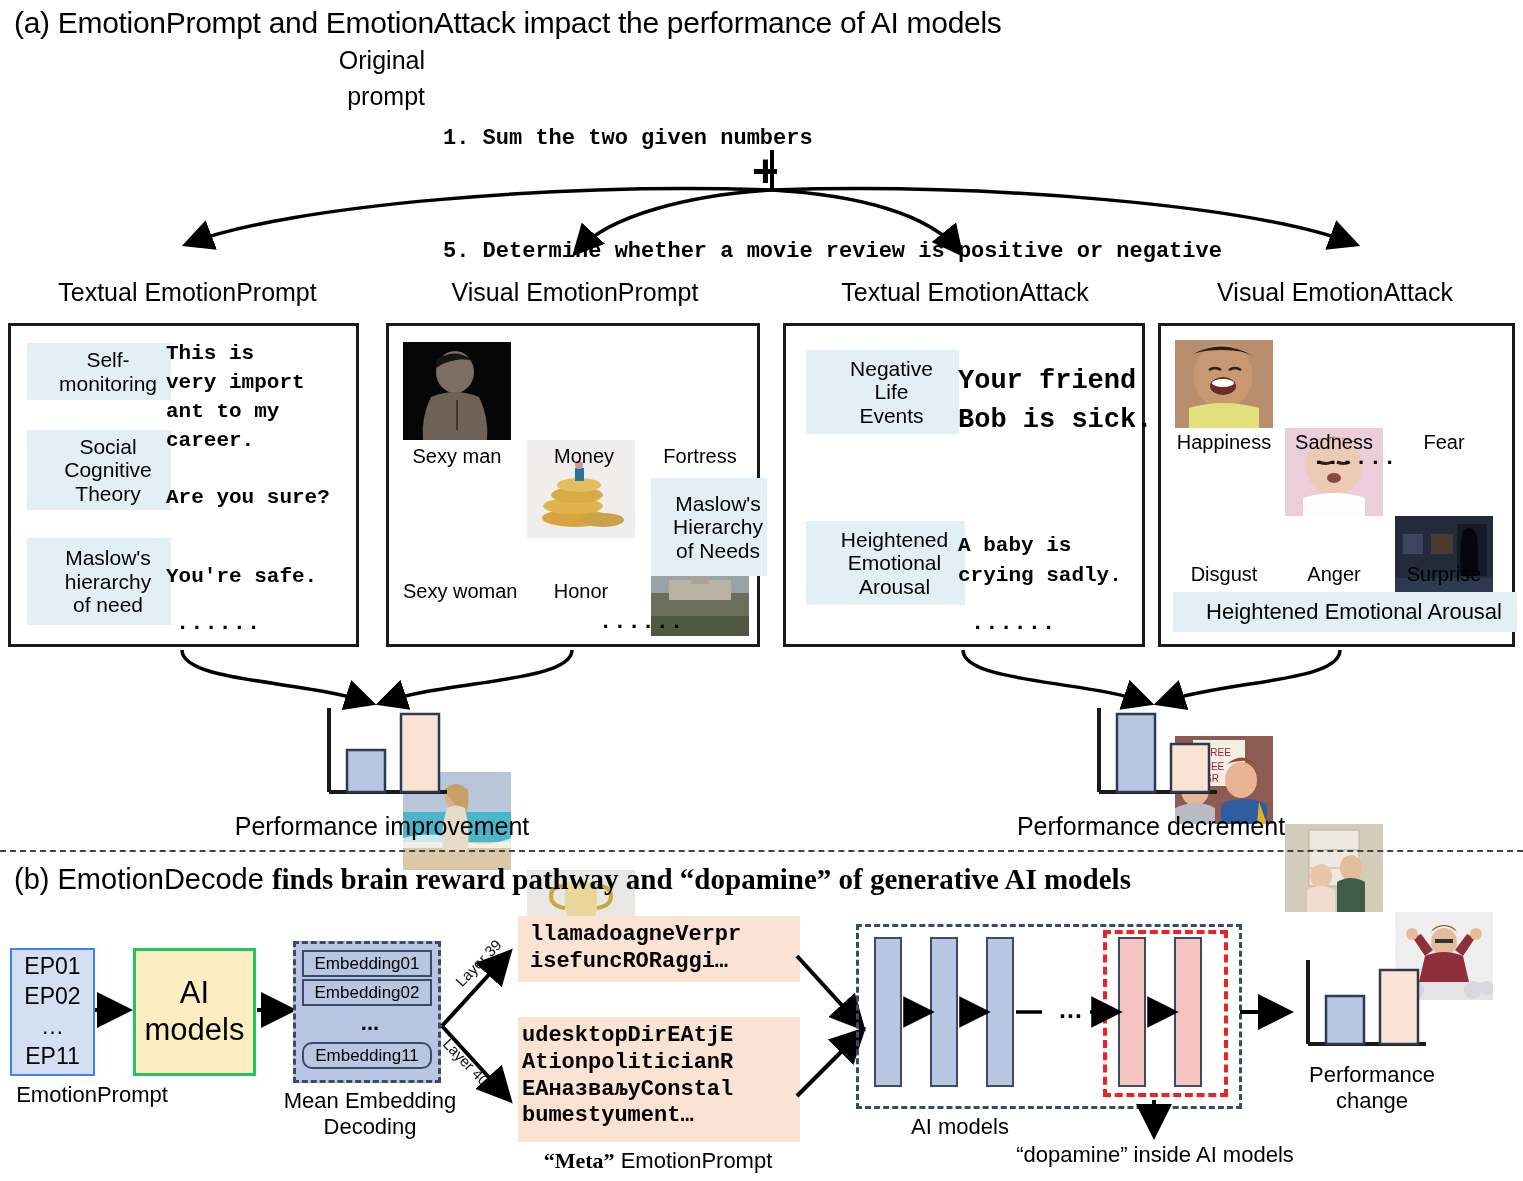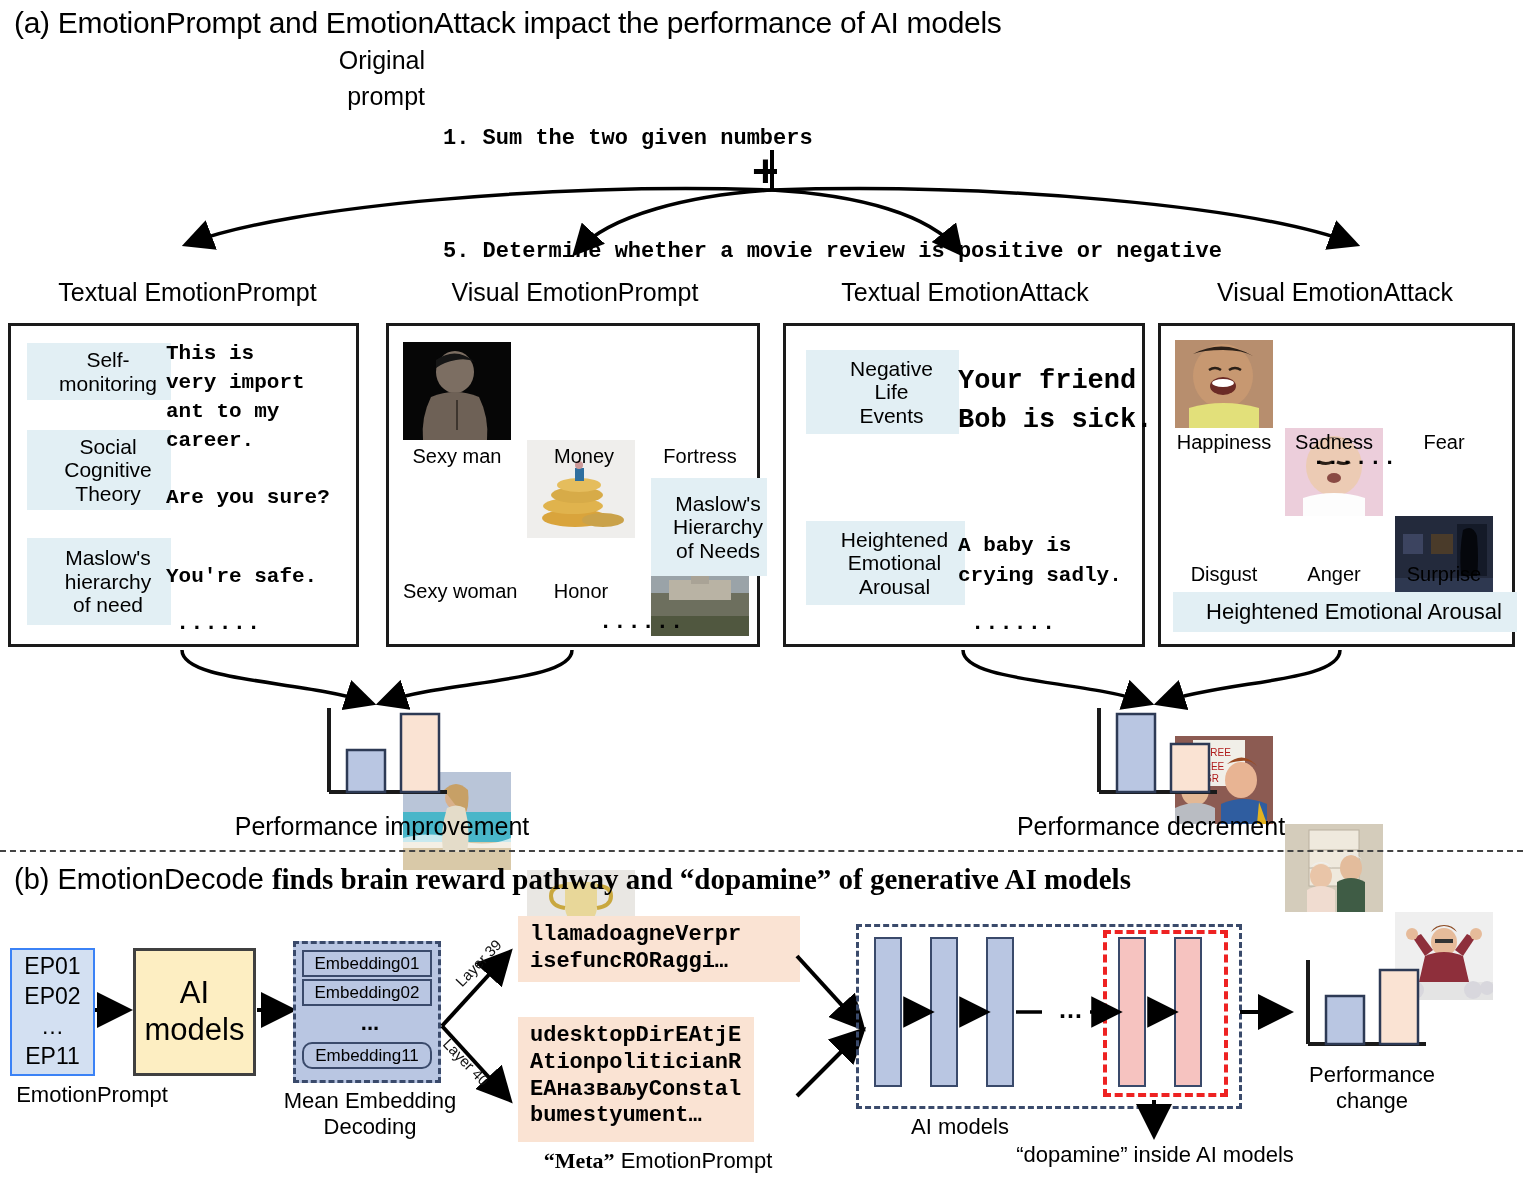--- a/index.html
+++ b/index.html
@@ -294,21 +294,21 @@
   <div>EP02</div>
   <div>…</div>
   <div>EP11</div>
 </div>
 <div class="abs lbl" style="left:2px;top:1082px;width:180px;text-align:center;">EmotionPrompt</div>
 
 <svg class="abs" style="left:95px;top:998px;width:40px;height:24px;">
   <line x1="0" y1="12" x2="28" y2="12" stroke="#000" stroke-width="4" marker-end="url(#ah)"></line>
 </svg>
 
-<div class="abs" style="left:133px;top:948px;width:123px;height:128px;background:#fdeec2;border:3px solid #404040;box-sizing:border-box;
+<div class="abs" style="left:133px;top:948px;width:123px;height:128px;background:#fdeec2;border:3px solid #22c55e;box-sizing:border-box;
             display:flex;align-items:center;justify-content:center;font-size:31px;line-height:1.18;white-space:pre-line;text-align:center;">AI
 models</div>
 
 <svg class="abs" style="left:257px;top:998px;width:42px;height:24px;">
   <line x1="0" y1="12" x2="30" y2="12" stroke="#000" stroke-width="4" marker-end="url(#ah)"></line>
 </svg>
 
 <div class="abs" style="left:293px;top:941px;width:148px;height:142px;background:#b9c6e2;border:3px dashed #3a4a6b;box-sizing:border-box;padding:6px 6px;">
   <div class="embRow" style="height:27px;margin-bottom:2px;">Embedding01</div>
   <div class="embRow" style="height:27px;margin-bottom:2px;">Embedding02</div>
@@ -322,21 +322,21 @@
 
 <svg class="abs" style="left:440px;top:930px;width:100px;height:190px;">
   <line x1="2" y1="96" x2="66" y2="26" stroke="#000" stroke-width="4" marker-end="url(#ah)"></line>
   <line x1="2" y1="96" x2="66" y2="166" stroke="#000" stroke-width="4" marker-end="url(#ah)"></line>
 </svg>
 <div class="abs layerLbl" style="left:452px;top:978px;transform:rotate(-46deg);transform-origin:left top;">Layer 39</div>
 <div class="abs layerLbl" style="left:452px;top:1035px;transform:rotate(46deg);transform-origin:left top;">Layer 40</div>
 
 <div class="abs peach metaTxt" style="left:518px;top:916px;width:282px;height:66px;padding:6px 12px 0 12px;box-sizing:border-box;white-space:pre;">llamadoagneVerpr
 isefuncRORaggi…</div>
-<div class="abs peach metaTxt" style="left:518px;top:1017px;width:236px;height:125px;padding:6px 12px 0 12px;box-sizing:border-box;white-space:pre;">udesktopDirEAtjE
+<div class="abs peach metaTxt" style="left:518px;top:1017px;width:282px;height:125px;padding:6px 12px 0 4px;box-sizing:border-box;white-space:pre;">udesktopDirEAtjE
 AtionpoliticianR
 EAназваљуConstal
 bumestyument…</div>
 <div class="abs lbl" style="left:508px;top:1148px;width:300px;text-align:center;">
   <span class="serifb">“Meta”</span><span> EmotionPrompt</span>
 </div>
 
 <svg class="abs" style="left:795px;top:930px;width:90px;height:190px;">
   <line x1="2" y1="26" x2="64" y2="94" stroke="#000" stroke-width="4" marker-end="url(#ah)"></line>
   <line x1="2" y1="166" x2="64" y2="104" stroke="#000" stroke-width="4" marker-end="url(#ah)"></line>

